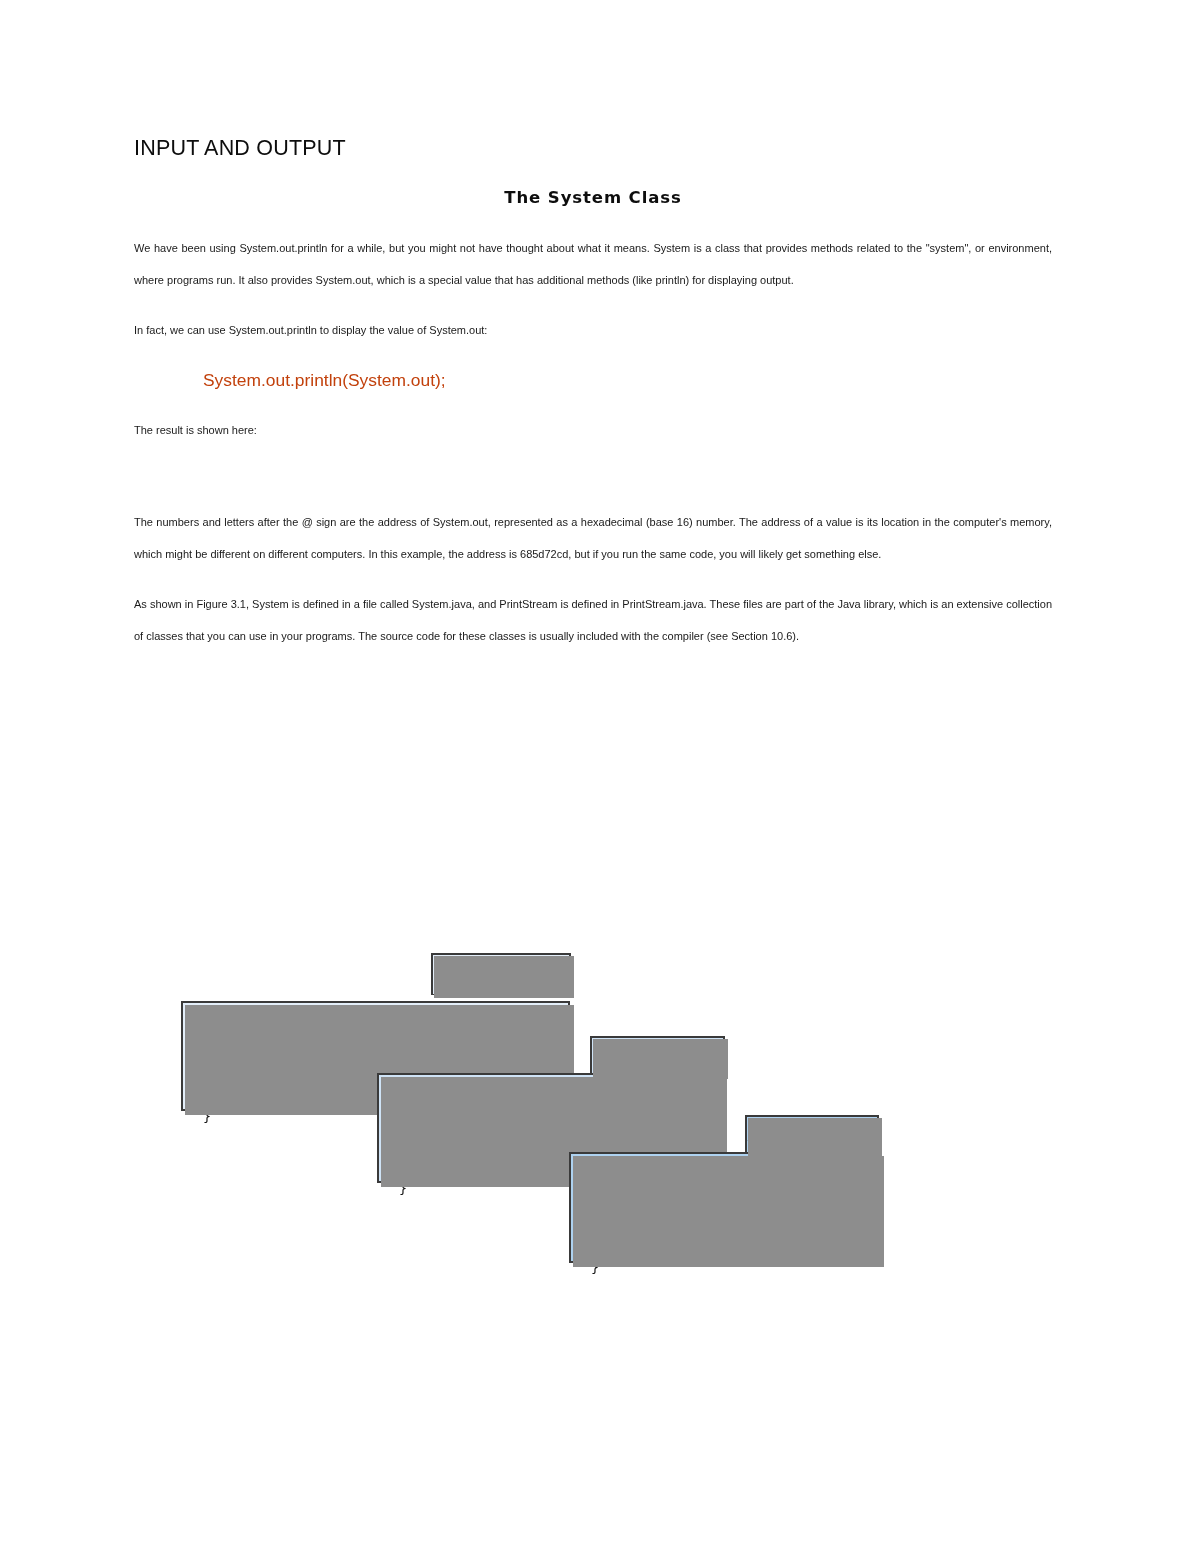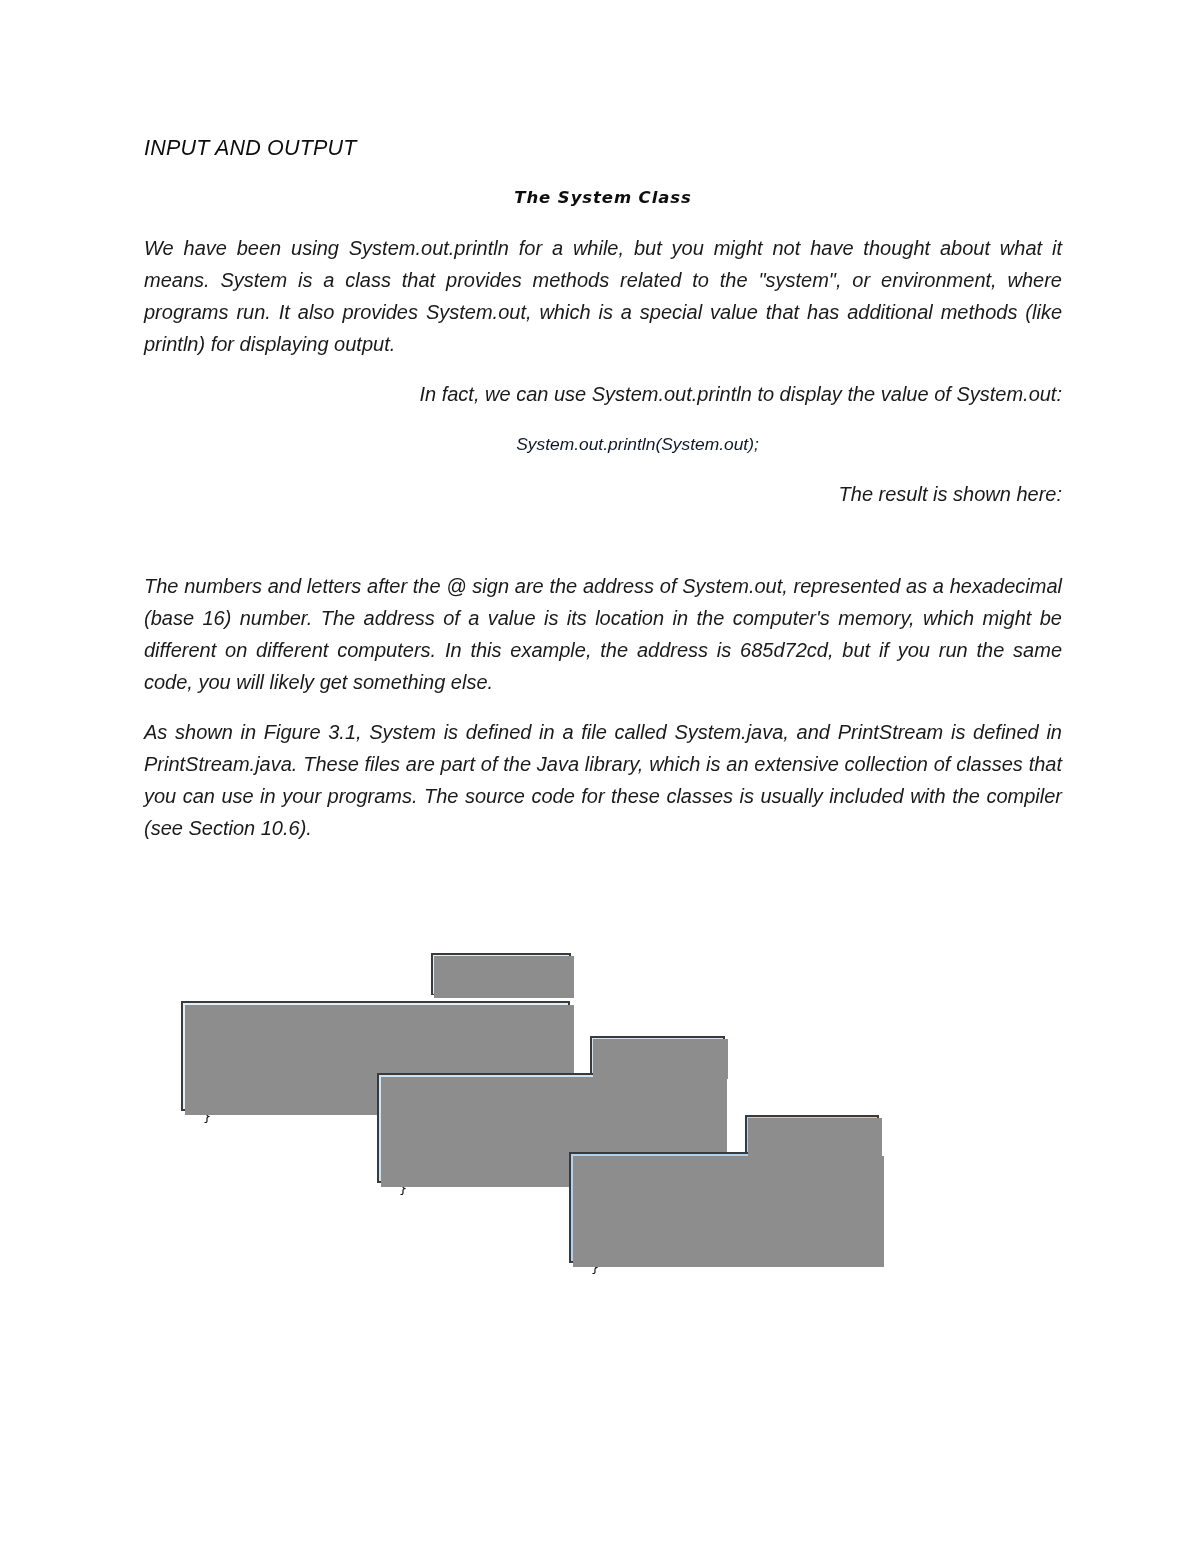--- a/index.html
+++ b/index.html
@@ -21,24 +21,23 @@
     position: absolute;
     left: 0;
     top: 0;
     width: 1200px;
     height: 1553px;
     background: #ffffff;
   }
 
   .content {
     position: absolute;
-    left: 144px;
+    left: 134px;
     top: 136px;
     width: 918px;
-    font-style: italic;
   }
 
   h1.doc-title {
     font-family: "Liberation Sans", sans-serif;
     font-size: 21.5px;
     font-weight: 400;
     letter-spacing: 0.2px;
     margin: 0 0 26px 0;
     line-height: 1.2;
     color: #0d0d0d;
@@ -50,41 +49,41 @@
     font-weight: 700;
     letter-spacing: 0.9px;
     margin: 0 0 24px 0;
     line-height: 1.2;
     color: #0d0d0d;
     text-align: center;
   }
 
   p.para {
     font-family: "Liberation Sans", sans-serif;
-    font-size: 20px;
+    font-size: 11px;
     line-height: 32px;
     margin: 0 0 18px 0;
     text-align: justify;
     color: #1a1a1a;
     -webkit-hyphens: none;
     hyphens: none;
   }
 
   p.para.nojust {
-    text-align: right;
+    text-align: left;
   }
 
   p.code-line {
     font-family: "Liberation Sans", sans-serif;
     font-size: 17.4px;
     line-height: 32px;
     margin: 0 0 18px 0;
     padding-left: 69px;
-    text-align: center;
-    color: #0f172a;
+    text-align: left;
+    color: #c2410c;
   }
 
   .spacer-gap {
     height: 42px;
   }
 
   
   .figure {
     position: absolute;
     left: 0;

